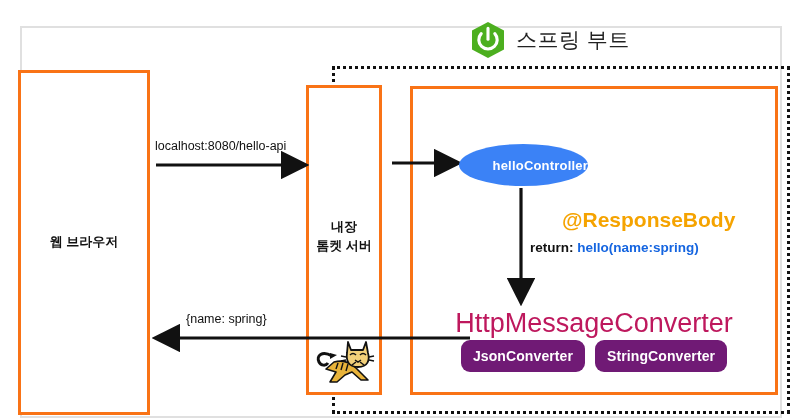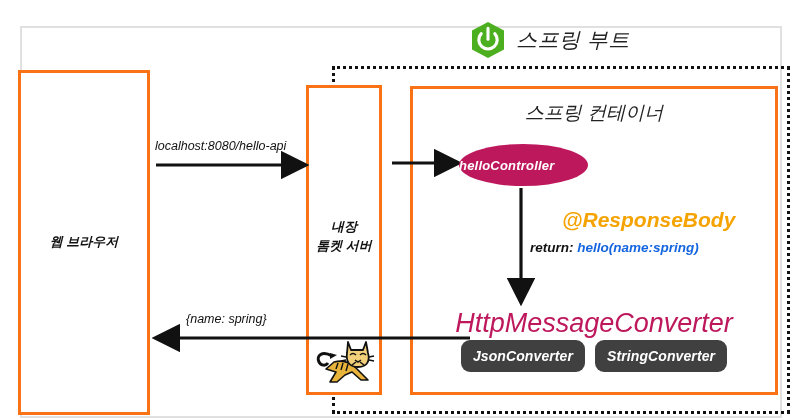--- a/index.html
+++ b/index.html
@@ -7,21 +7,20 @@
     padding: 0;
     background: #ffffff;
   }
   #canvas {
     position: relative;
     width: 800px;
     height: 420px;
     background: #ffffff;
     font-family: "Liberation Sans", "DejaVu Sans", sans-serif;
     overflow: hidden;
-    font-style: italic;
   }
   
   .outer-frame {
     position: absolute;
     left: 20px;
     top: 26px;
     width: 762px;
     height: 392px;
     border: 2px solid #e0e0e0;
     background: #ffffff;
@@ -121,24 +120,24 @@
   .label-response { left: 186px; top: 312px; }
 
   
   .hello-ellipse {
     position: absolute;
     left: 459px;
     top: 144px;
     width: 129px;
     height: 42px;
     border-radius: 50%;
-    background: #be185d;
+    background: #3b82f6;
     display: flex;
     align-items: center;
-    justify-content: flex-start;
+    justify-content: flex-end;
   }
   .hello-ellipse span {
     color: #ffffff;
     font-size: 13px;
     font-weight: bold;
     letter-spacing: 0.2px;
   }
 
   
   .responsebody-block {
@@ -180,21 +179,21 @@
   .converter-row {
     position: absolute;
     left: 410px;
     top: 340px;
     width: 368px;
     display: flex;
     justify-content: center;
     gap: 10px;
   }
   .converter-pill {
-    background: #404040;
+    background: #701a75;
     color: #ffffff;
     border-radius: 9px;
     font-size: 14px;
     font-weight: bold;
     padding: 8px 12px;
     letter-spacing: 0.1px;
   }
 </style>
 </head>
 <body>
@@ -247,21 +246,20 @@
       <line x1="44" y1="26" x2="40" y2="29"></line>
       <line x1="48" y1="26" x2="52" y2="29"></line>
       <line x1="34" y1="21" x2="29" y2="20"></line>
       <line x1="34" y1="24" x2="29" y2="25"></line>
       <line x1="57" y1="21" x2="62" y2="20"></line>
       <line x1="57" y1="24" x2="62" y2="25"></line>
     </g>
   </svg>
 
   <div class="box container-box"></div>
-  <div class="container-title">스프링 컨테이너</div>
 
   <svg class="arrow-layer">
     <defs>
       <marker id="ah" markerWidth="9" markerHeight="9" refX="7" refY="4.5" orient="auto">
         <polygon points="0,0 9,4.5 0,9" fill="#111111"></polygon>
       </marker>
     </defs>
 
     <line x1="156" y1="165" x2="303" y2="165" stroke="#111111" stroke-width="3.2" marker-end="url(#ah)"></line>
 

